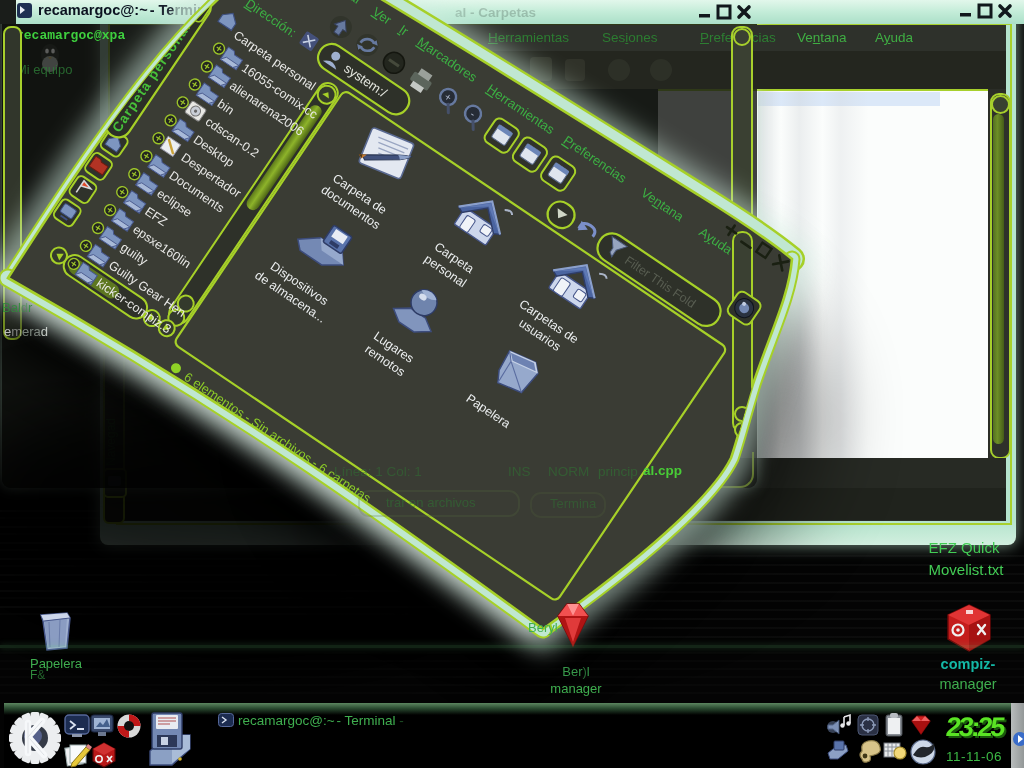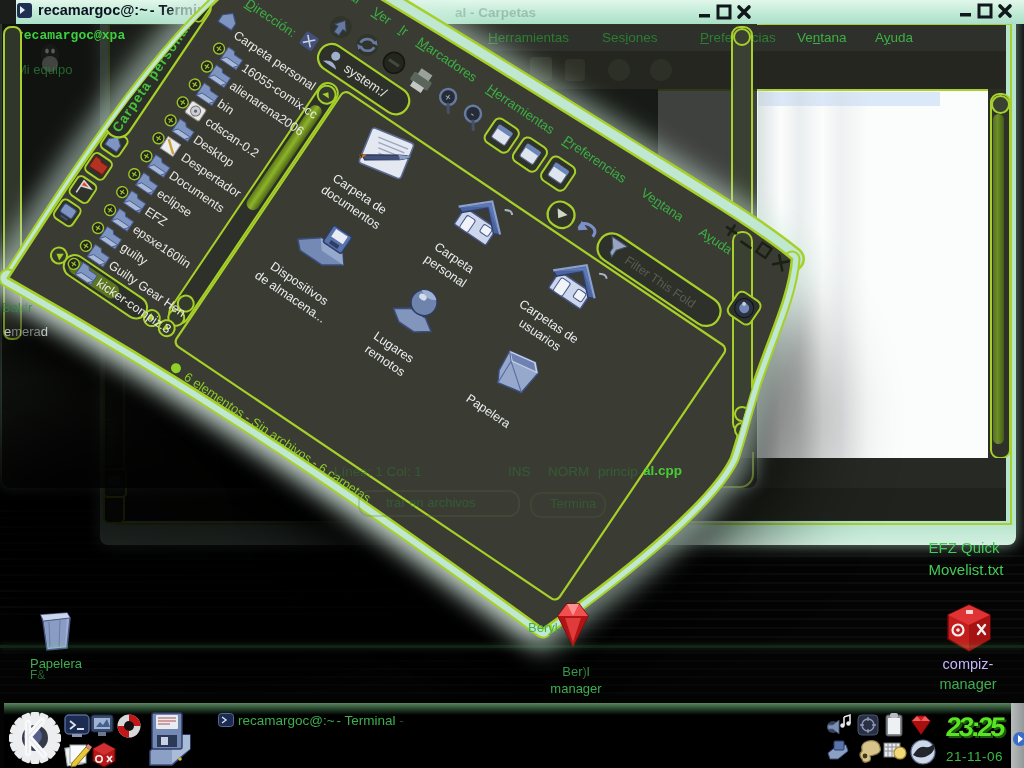--- a/index.html
+++ b/index.html
@@ -437,21 +437,21 @@
 
   <svg class="abs" style="left:945px;top:603px;" width="48" height="52">
     <path d="M24,2 L45,12 L45,36 L24,48 L3,36 L3,12 z" fill="#c41c1c" stroke="#700808" stroke-width="1.4"></path>
     <path d="M24,2 L45,12 L24,22 L3,12 z" fill="#e03434"></path>
     <path d="M24,22 L45,12 L45,36 L24,48 z" fill="#a61212"></path>
     <circle cx="13" cy="27" r="5.5" fill="none" stroke="#f0f0f0" stroke-width="2.2"></circle>
     <circle cx="13" cy="27" r="1.8" fill="#f0f0f0"></circle>
     <path d="M33,22 l7,9 M40,22 l-7,9" stroke="#f0f0f0" stroke-width="2.4" stroke-linecap="round"></path>
     <rect x="21" y="7" width="7" height="4" fill="#fff" opacity=".8"></rect>
   </svg>
-  <div class="abs" style="left:920px;top:656px;width:96px;text-align:center;color:#c4b5fd;font-size:14.5px;">compiz-</div>
+  <div class="abs" style="left:920px;top:656px;width:96px;text-align:center;color:#14b8a6;font-size:14.5px;font-weight:bold;">compiz-</div>
   <div class="abs" style="left:920px;top:676px;width:96px;text-align:center;color:#3fae4f;font-size:14.5px;">manager</div>
 
   <div class="abs" style="left:898px;top:539px;width:132px;text-align:center;color:#43cc55;font-size:15px;">EFZ Quick</div>
   <div class="abs" style="left:898px;top:561px;width:136px;text-align:center;color:#43cc55;font-size:15px;">Movelist.txt</div>
   <div class="abs" style="left:2px;top:300px;color:#2f8a3a;font-size:13px;opacity:.85;">Bal<span style="opacity:.5">d</span>r</div>
   <div class="abs" style="left:4px;top:324px;color:#ffffff;font-size:13px;opacity:.7;">e<span style="opacity:.6">mera</span>d</div>
 
   <div class="abs" style="left:0;top:645px;width:1024px;height:3px;background:rgba(110,220,130,.16);box-shadow:0 0 6px rgba(110,220,130,.25);"></div>
 
   <div class="abs" style="left:334px;top:464px;color:#2e7a33;font-size:13.5px;opacity:.45;">Línea: 1 Col: 1</div>
@@ -603,20 +603,20 @@
       <path d="M3,16 q6,-10 12,-8 q6,1 9,-4 q2,8 -5,12 q-8,5 -16,0 z" fill="#22262c"></path>
     </g>
   </svg>
 
   <svg class="abs" style="left:930px;top:8px;" width="84" height="36">
     <g transform="skewX(-6)" font-family="'Liberation Mono',monospace" font-size="27" font-weight="bold" letter-spacing="-2.5">
       <text x="16.5" y="27.5" fill="#1a5a0c">23:25</text>
       <text x="14" y="25" fill="#5ae424">23:25</text>
     </g>
   </svg>
-  <div class="abs" style="left:942px;top:46px;color:#3cb845;font-size:13.5px;letter-spacing:.5px;">21-11-06</div>
+  <div class="abs" style="left:942px;top:46px;color:#3cb845;font-size:13.5px;letter-spacing:.5px;">11-11-06</div>
 
   <div class="abs" style="left:1007px;top:0;width:17px;height:65px;background:linear-gradient(90deg,#b8bcbc,#888d8d);"></div>
   <svg class="abs" style="left:1008px;top:28px;" width="16" height="16">
     <circle cx="8" cy="8" r="7" fill="#3a6cc8"></circle>
       <path d="M6,4 l5,4 -5,4 z" fill="#fff"></path>
   </svg>
 </div>
 
 </body></html>

